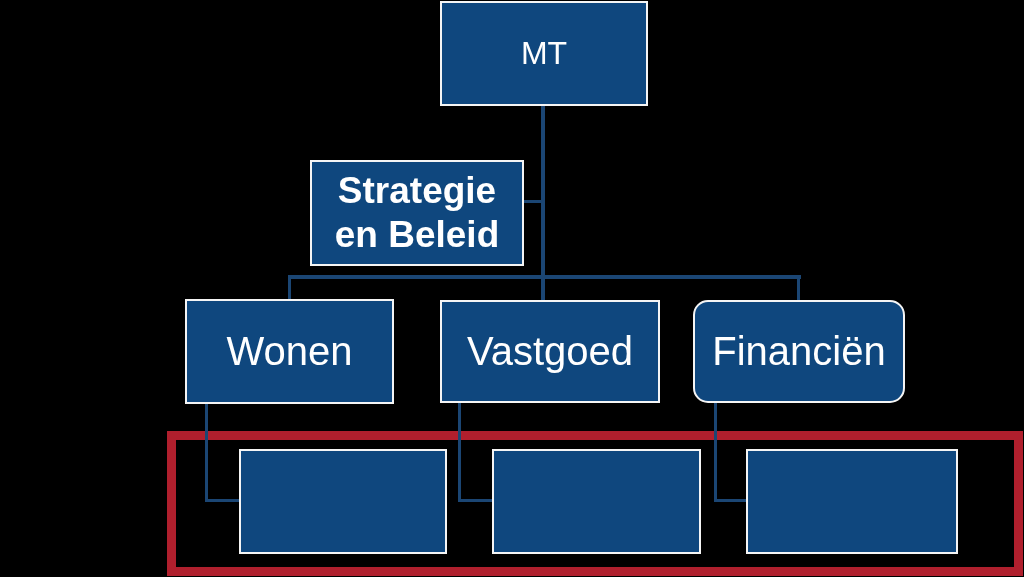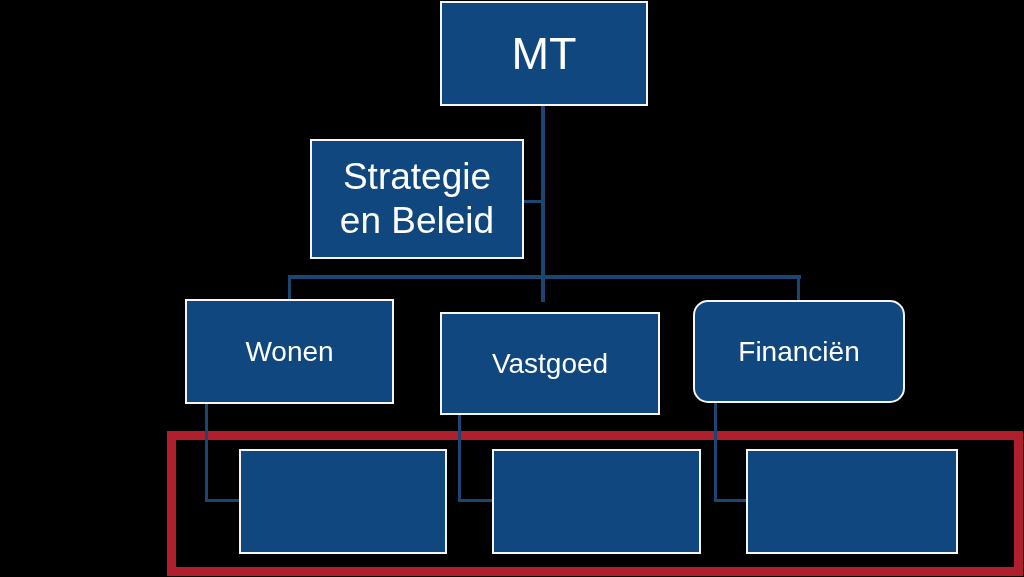--- a/index.html
+++ b/index.html
@@ -22,37 +22,37 @@
     font-family: "Liberation Sans", sans-serif;
   }
   .node {
     position: absolute;
     box-sizing: border-box;
     background: var(--box-fill);
     border: 2.5px solid var(--box-border);
     color: var(--text);
     display: flex; align-items: center; justify-content: center;
     text-align: center;
-    font-size: 28px;
+    font-size: 40px;
     font-weight: 400;
   }
   .conn { position: absolute; background: var(--connector); }
   .red-frame {
     position: absolute;
     box-sizing: border-box;
     left: 167px; top: 431px; width: 856px; height: 145px;
     border: 9px solid var(--highlight-border);
     background: transparent;
   }
   
-  .mt        { left: 440px; top: 1px;   width: 208px; height: 105px; font-size: 45px; }
-  .sb        { left: 310px; top: 139px; width: 214px; height: 120px; font-size: 37px;
-               white-space: pre-line; line-height: 1.2; }
+  .mt        { left: 440px; top: 1px;   width: 208px; height: 105px; font-size: 32px; }
+  .sb        { left: 310px; top: 160px; width: 214px; height: 106px; font-size: 37px;
+               white-space: pre-line; line-height: 1.2; font-weight: bold; }
   .wonen     { left: 185px; top: 299px; width: 209px; height: 105px; }
-  .vastgoed  { left: 440px; top: 300px; width: 220px; height: 103px; margin-top: 12px; }
+  .vastgoed  { left: 440px; top: 300px; width: 220px; height: 103px; }
   .financien { left: 693px; top: 300px; width: 212px; height: 103px; border-radius: 15px; }
   .sub1      { left: 239px; top: 449px; width: 208px; height: 105px; }
   .sub2      { left: 492px; top: 449px; width: 209px; height: 105px; }
   .sub3      { left: 746px; top: 449px; width: 212px; height: 105px; }
   
   .trunk      { left: 541px; top: 106px; width: 4px;   height: 196px; }
   .sb-link    { left: 524px; top: 200px; width: 18px;  height: 3px; }
   .branch     { left: 288px; top: 275px; width: 513px; height: 4px; }
   .drop-left  { left: 288px; top: 275px; width: 3px;   height: 26px; }
   .drop-right { left: 797px; top: 275px; width: 3px;   height: 27px; }

